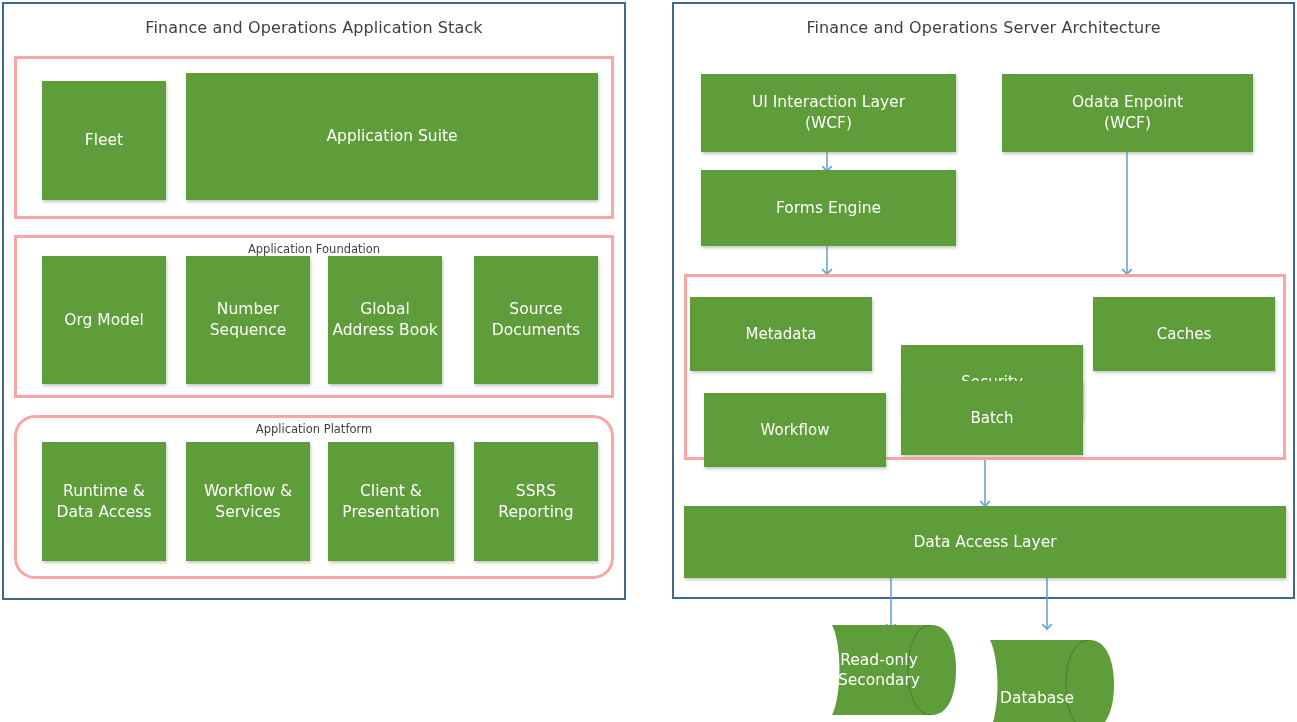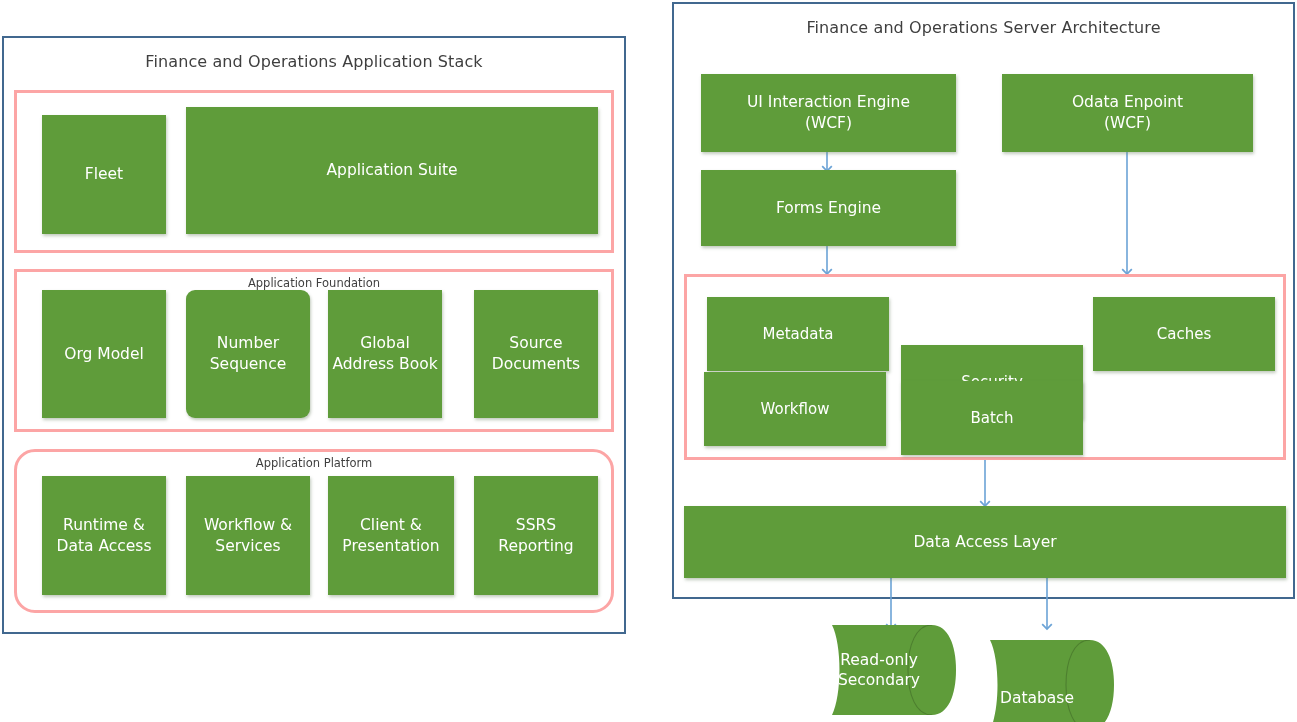--- a/index.html
+++ b/index.html
@@ -13,21 +13,21 @@
     position: relative;
     font-family: "DejaVu Sans", "Liberation Sans", sans-serif;
     overflow: hidden;
   }
   .panel {
     position: absolute;
     border: 2px solid #41688f;
     background: #ffffff;
     box-sizing: border-box;
   }
-  #left-panel  { left: 2px;   top: 2px;  width: 624px; height: 598px; margin-top: 34px; }
+  #left-panel  { left: 2px;   top: 2px;  width: 624px; height: 598px; }
   #right-panel { left: 672px; top: 2px;  width: 623px; height: 597px; padding-left: 9px; }
 
   .panel-title {
     position: absolute;
     left: 0;
     right: 0;
     text-align: center;
     font-size: 16px;
     color: #3f3f3f;
     letter-spacing: 0.1px;
@@ -98,21 +98,21 @@
   <div class="panel-title" style="top:14px;">Finance and Operations Application Stack</div>
 
   <div class="group-box" style="left:10px; top:52px; width:600px; height:163px;">
     <div class="gbox" style="left:25px; top:22px; width:124px; height:119px;">Fleet</div>
     <div class="gbox" style="left:169px; top:14px; width:412px; height:127px;">Application Suite</div>
   </div>
 
   <div class="group-box" style="left:10px; top:231px; width:600px; height:163px;">
     <div class="group-label">Application Foundation</div>
     <div class="gbox" style="left:25px; top:18px; width:124px; height:128px;">Org Model</div>
-    <div class="gbox" style="left:169px; top:18px; width:124px; height:128px;border-radius:9px;">Number
+    <div class="gbox" style="left:169px; top:18px; width:124px; height:128px;">Number
 Sequence</div>
     <div class="gbox" style="left:311px; top:18px; width:114px; height:128px;">Global
 Address Book</div>
     <div class="gbox" style="left:457px; top:18px; width:124px; height:128px;">Source
 Documents</div>
   </div>
 
   <div class="group-box" style="left:10px; top:411px; width:600px; height:164px;border-radius:21px;">
     <div class="group-label">Application Platform</div>
     <div class="gbox" style="left:25px; top:24px; width:124px; height:119px;">Runtime &amp;
@@ -144,33 +144,33 @@
 
     <line x1="453" y1="146" x2="453" y2="270" stroke="#6ba3d6" stroke-width="1.6" marker-start="url(#ah)" marker-end="url(#ah)"></line>
 
     <line x1="311" y1="455" x2="311" y2="502" stroke="#6ba3d6" stroke-width="1.6" marker-start="url(#ah)" marker-end="url(#ah)"></line>
 
     <line x1="217" y1="574" x2="217" y2="625" stroke="#6ba3d6" stroke-width="1.6" marker-start="url(#ah)" marker-end="url(#ah)"></line>
 
     <line x1="373" y1="574" x2="373" y2="625" stroke="#6ba3d6" stroke-width="1.6" marker-start="url(#ah)" marker-end="url(#ah)"></line>
   </svg>
 
-  <div class="gbox" style="left:27px; top:70px; width:255px; height:78px;">UI Interaction Engine
+  <div class="gbox" style="left:27px; top:70px; width:255px; height:78px;">UI Interaction Layer
 (WCF)</div>
 
   <div class="gbox" style="left:328px; top:70px; width:251px; height:78px;">Odata Enpoint
 (WCF)</div>
 
   <div class="gbox" style="left:27px; top:166px; width:255px; height:76px;">Forms Engine</div>
 
   <div class="group-box" style="left:10px; top:270px; width:602px; height:186px;">
-    <div class="gbox small" style="left:20px; top:20px; width:182px; height:74px;">Metadata</div>
+    <div class="gbox small" style="left:3px; top:20px; width:182px; height:74px;">Metadata</div>
     <div class="gbox small" style="left:214px; top:20px; width:182px; height:74px;margin-top:48px;">Security</div>
     <div class="gbox small" style="left:406px; top:20px; width:182px; height:74px;">Caches</div>
-    <div class="gbox small" style="left:17px; top:95px; width:182px; height:74px;">Workflow</div>
+    <div class="gbox small" style="left:17px; top:116px; width:182px; height:74px;">Workflow</div>
     <div class="gbox small" style="left:214px; top:104px; width:182px; height:74px;">Batch</div>
   </div>
 
   <div class="gbox" style="left:10px; top:502px; width:602px; height:72px;">Data Access Layer</div>
 
 </div>
 
 <div class="cyl" style="left:824px; top:625px; width:136px; height:90px;">
   <svg width="136" height="90" viewBox="0 0 136 90">
     <path d="M8,0 H108 C124,0 132,20 132,45 C132,70 124,90 108,90 H8 C18,70 18,20 8,0 Z" fill="#5f9c3a"></path>

